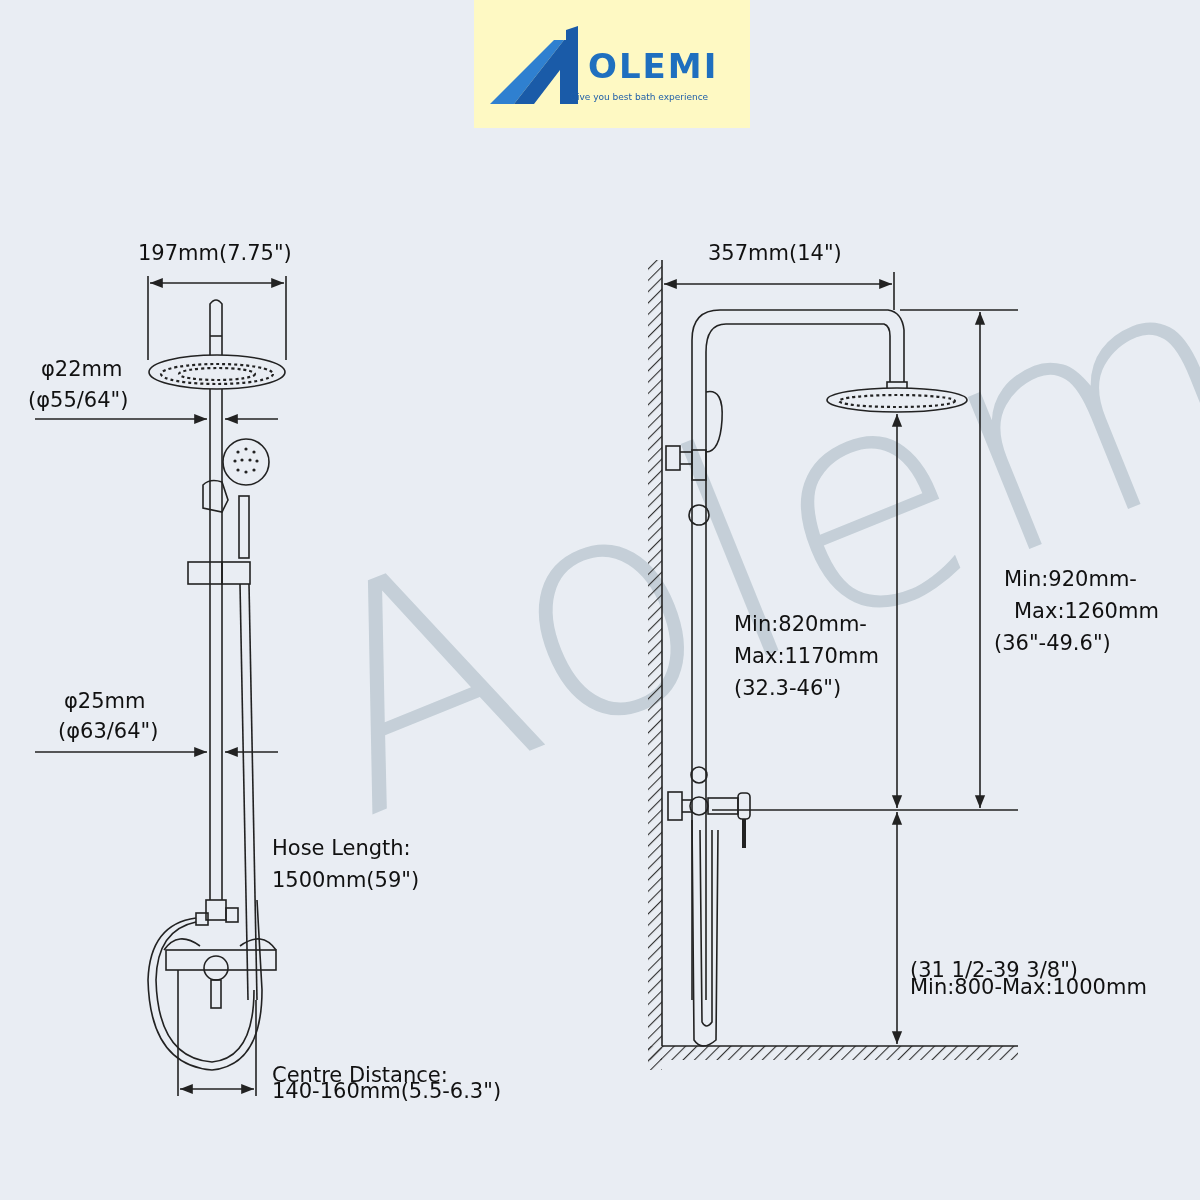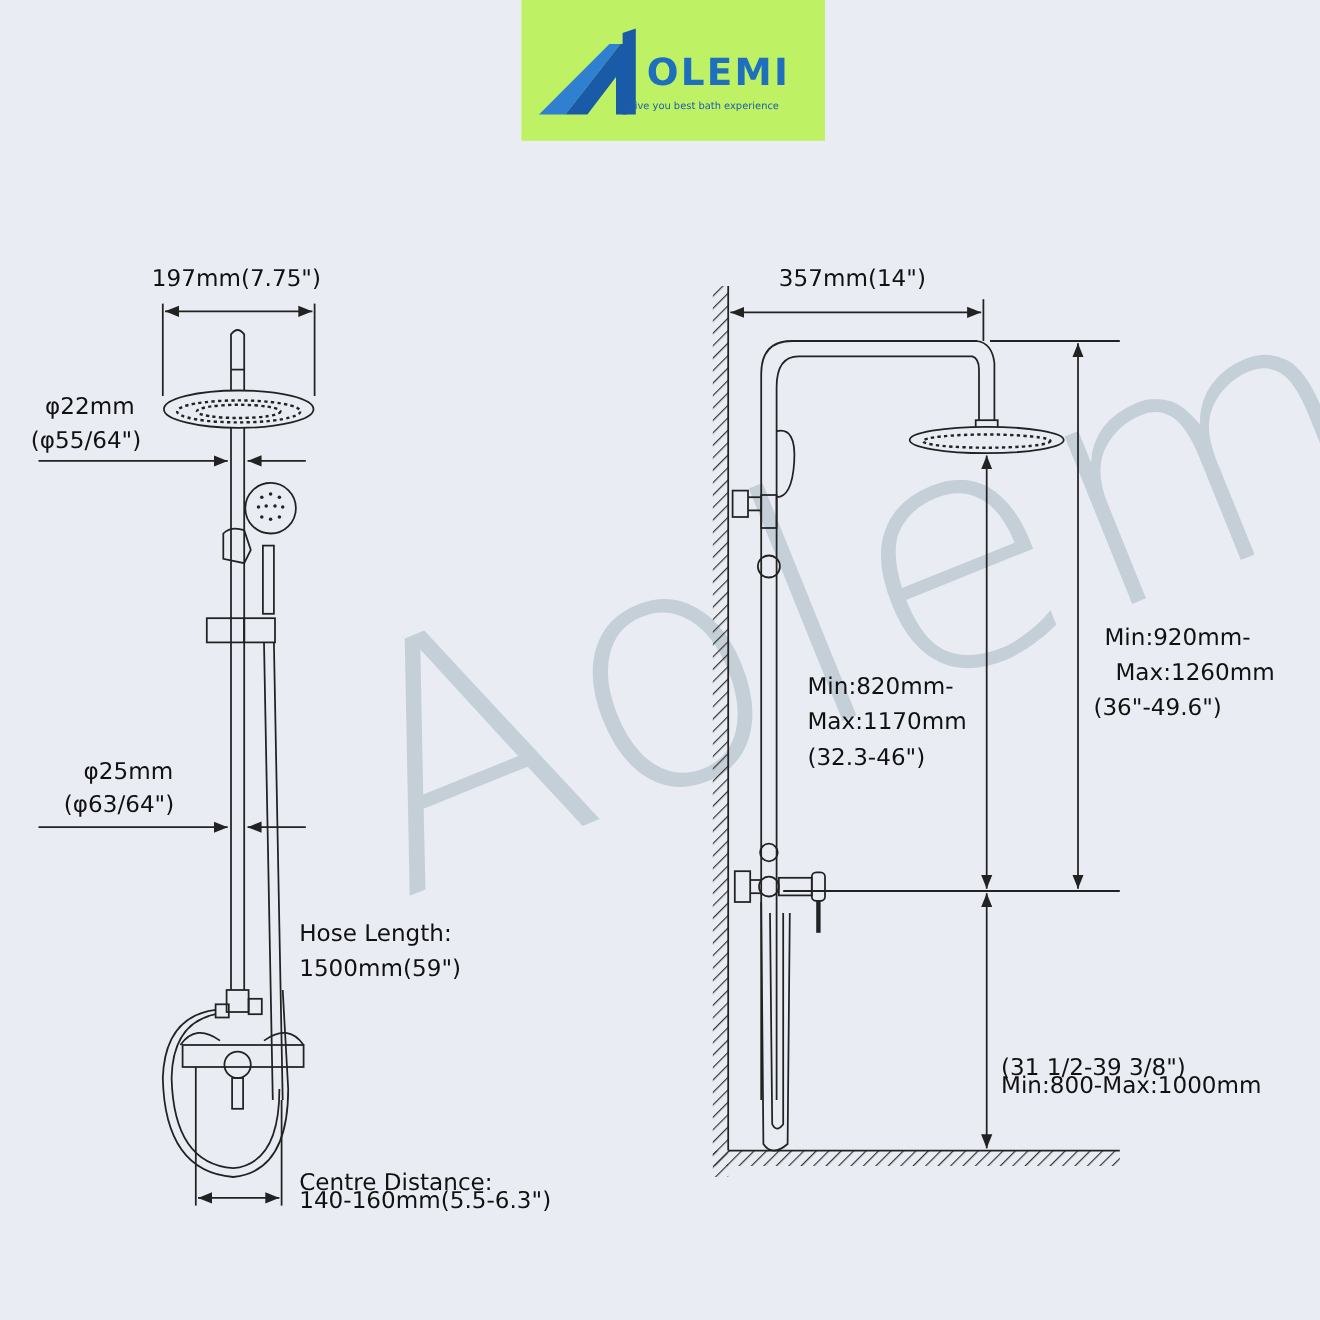--- a/index.html
+++ b/index.html
@@ -5,21 +5,21 @@
   html, body { margin: 0; padding: 0; }
   body {
     width: 1200px; height: 1200px; overflow: hidden;
     background: #e9edf3;
     font-family: "DejaVu Sans", "Liberation Sans", sans-serif;
     position: relative;
     color: #111;
   }
   .logo-box {
     position: absolute; left: 474px; top: 0; width: 276px; height: 128px;
-    background: #bef264;
+    background: #fef9c3;
   }
   .logo-word {
     position: absolute; left: 114px; top: 46px;
     font-family: "DejaVu Sans", sans-serif; font-weight: bold;
     font-size: 34px; letter-spacing: 2px; color: #1f6fbf;
   }
   .logo-tag {
     position: absolute; left: 96px; top: 92px; font-size: 9px; color: #1f5ea8;
     white-space: nowrap;
   }
@@ -177,21 +177,21 @@
       <line x1="897" y1="414" x2="897" y2="808" marker-start="url(#arr)" marker-end="url(#arr)"></line>
 
       <line x1="897" y1="812" x2="897" y2="1044" marker-start="url(#arr)" marker-end="url(#arr)"></line>
     </g>
   </g>
 </svg>
 
 <div class="label" style="left:138px;top:238px;">197mm(7.75")</div>
 <div class="label" style="left:41px;top:354px;">φ22mm</div>
 <div class="label" style="left:28px;top:385px;">(φ55/64")</div>
-<div class="label" style="left:76px;top:686px;text-align:center;">φ25mm</div>
+<div class="label" style="left:64px;top:686px;text-align:center;">φ25mm</div>
 <div class="label" style="left:58px;top:716px;">(φ63/64")</div>
 <div class="label" style="left:272px;top:833px;">Hose Length:</div>
 <div class="label" style="left:272px;top:865px;">1500mm(59")</div>
 <div class="label" style="left:272px;top:1044px;margin-top:16px;">Centre Distance:</div>
 <div class="label" style="left:272px;top:1076px;">140-160mm(5.5-6.3")</div>
 
 <div class="label" style="left:708px;top:238px;">357mm(14")</div>
 <div class="label" style="left:734px;top:609px;text-align:center;">Min:820mm-</div>
 <div class="label" style="left:734px;top:641px;">Max:1170mm</div>
 <div class="label" style="left:734px;top:673px;">(32.3-46")</div>

